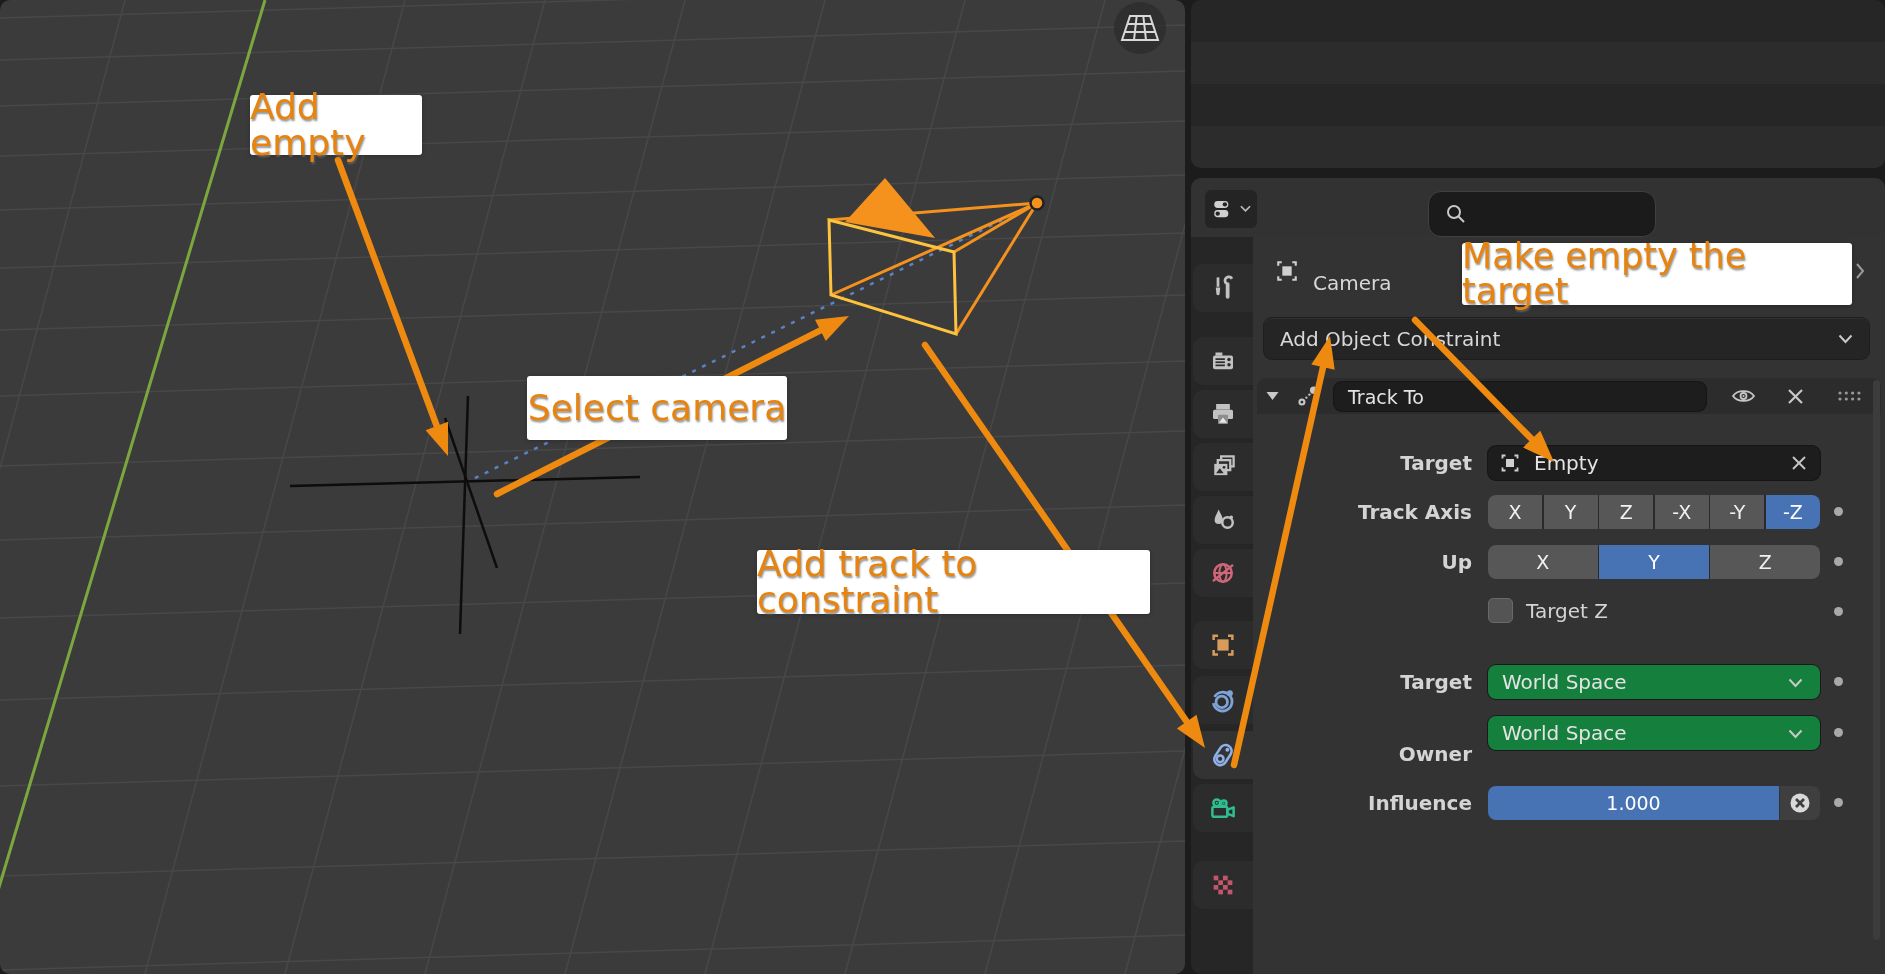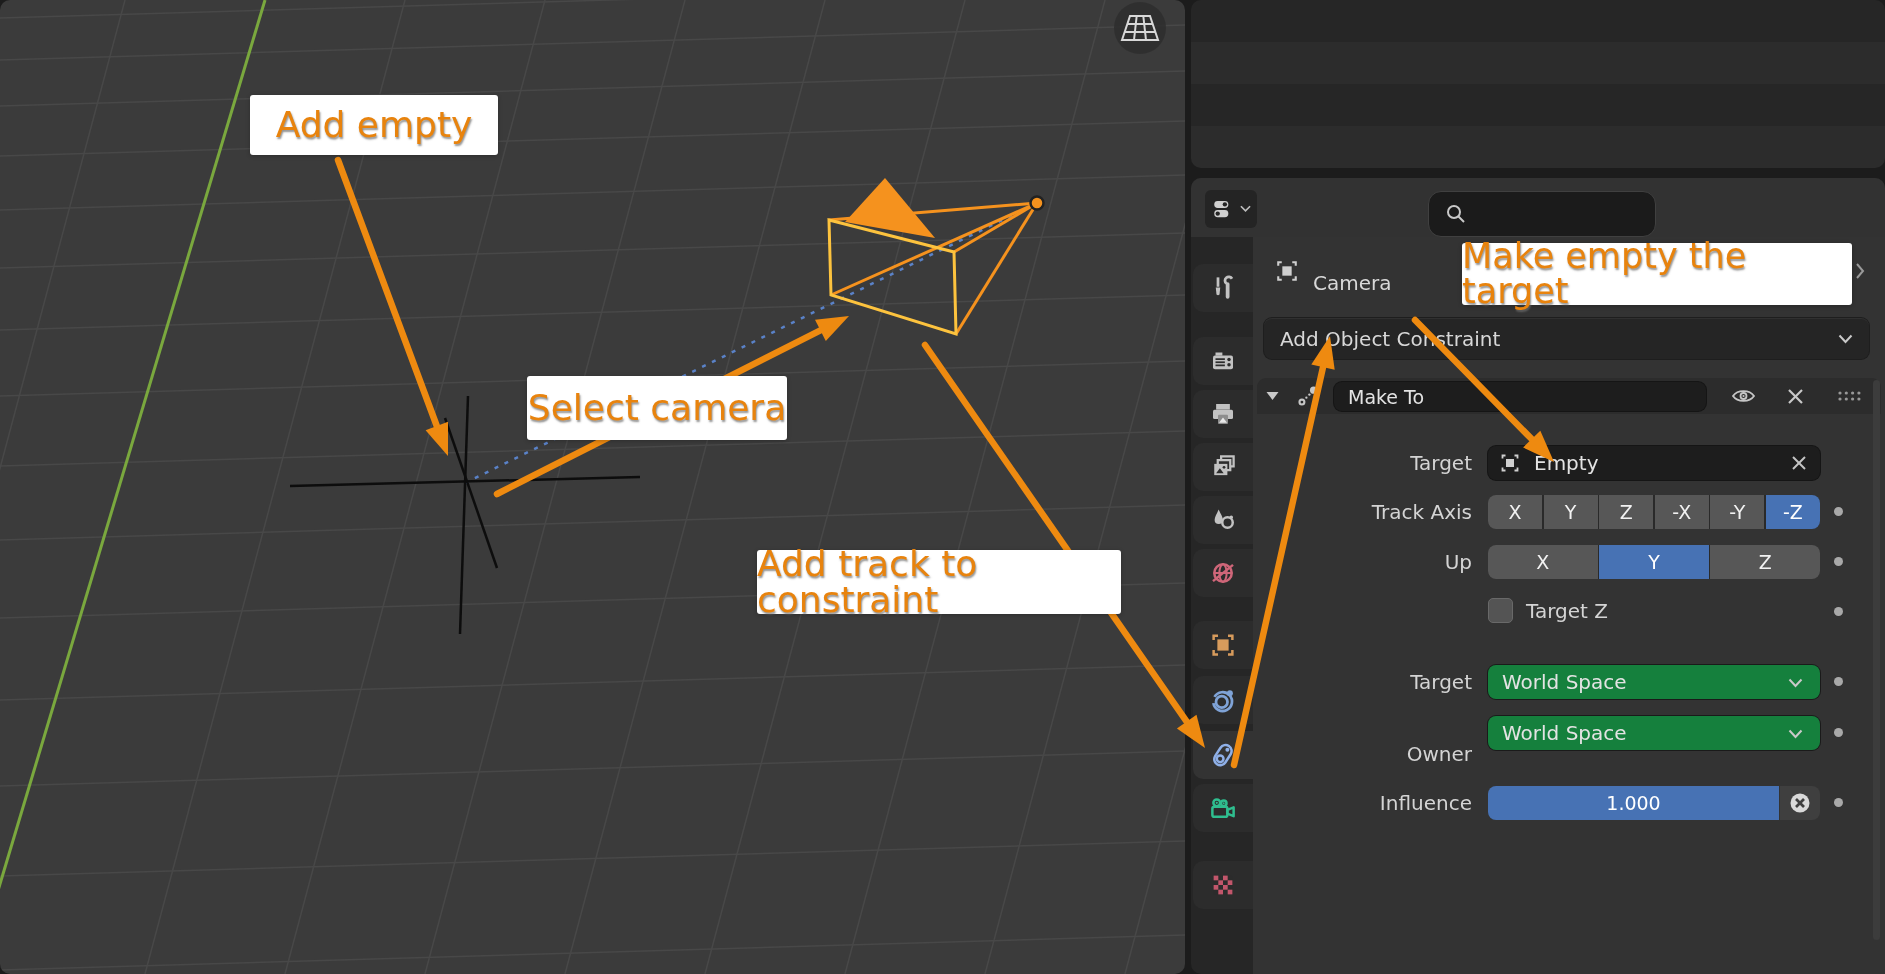--- a/index.html
+++ b/index.html
@@ -30,21 +30,21 @@
   .tab.active{background:#333333;}
   .tab svg{width:30px;height:30px;}
 
   
   #crumb-text{color:#d8d8d8;font-size:20px;margin-top:11px;}
 
   
   .btn-dark{background:#252525;border-radius:8px;box-shadow:inset 0 1px 0 rgba(255,255,255,.05),0 0 0 1px #1e1e1e;}
   .panel-header{background:#2c2c2c;border-radius:9px 9px 0 0;}
   .field{background:#1d1d1d;border-radius:8px;box-shadow:0 0 0 1px #151515;}
-  .rowlabel{color:#d4d4d4;font-size:20px;text-align:right;height:28px;line-height:28px;}
+  .rowlabel{color:#d4d4d4;font-size:20px;text-align:right;height:28px;line-height:28px;font-weight:bold;}
   .fieldtext{color:#e3e3e3;font-size:20px;}
   .seg-wrap{display:flex;gap:1.5px;background:#2a2a2a;border-radius:8px;overflow:hidden;}
   .seg{flex:1;background:#575757;color:#f2f2f2;font-size:19px;display:flex;align-items:center;justify-content:center;}
   .seg.sel{background:#4772b4;color:#ffffff;}
   .drop{background:#15803d;border-radius:8px;box-shadow:0 0 0 1px #1a1a1a;display:flex;align-items:center;}
   .kdot{width:9px;height:9px;border-radius:50%;background:#a9a9a9;}
   .checkbox{background:#545454;border:1px solid #696969;border-radius:5px;box-sizing:border-box;}
   #influence-slider{background:#4772b4;border-radius:8px 0 0 8px;display:flex;align-items:center;justify-content:center;
     color:#fff;font-size:19px;}
   #influence-clear{background:#3f3f3f;border-radius:0 8px 8px 0;display:flex;align-items:center;justify-content:center;}
@@ -281,21 +281,21 @@
   <svg class="abs" style="left:1266px;top:391px" width="13" height="10" viewBox="0 0 13 10">
     <polygon points="0.5,1 12.5,1 6.5,9" fill="#c9c9c9"></polygon>
   </svg>
   <svg class="abs" style="left:1294px;top:382px" width="28" height="28" viewBox="0 0 24 24">
     <circle cx="16.8" cy="7" r="3.1" fill="#c6c6c6"></circle>
     <circle cx="6.8" cy="17.2" r="2.1" fill="none" stroke="#c6c6c6" stroke-width="1.8"></circle>
     <circle cx="10.6" cy="13.4" r="1" fill="#c6c6c6"></circle>
     <circle cx="13.2" cy="10.8" r="1" fill="#c6c6c6"></circle>
   </svg>
   <div class="field abs" style="left:1334px;top:382px;width:372px;height:29px;display:flex;align-items:center">
-    <span class="fieldtext" style="padding-left:14px;font-size:19px">Make To</span>
+    <span class="fieldtext" style="padding-left:14px;font-size:19px">Track To</span>
   </div>
   <svg class="abs" style="left:1730px;top:385px" width="27" height="22" viewBox="0 0 27 22">
     <path d="M3 11 C7.5 4.5 19.5 4.5 24 11 C19.5 17.5 7.5 17.5 3 11 Z" fill="none" stroke="#c6c6c6" stroke-width="1.8"></path>
     <circle cx="13.5" cy="11" r="3" fill="none" stroke="#c6c6c6" stroke-width="1.8"></circle>
     <circle cx="13.5" cy="11" r="1.1" fill="#c6c6c6"></circle>
   </svg>
   <svg class="abs" style="left:1787px;top:388px" width="17" height="17" viewBox="0 0 17 17">
     <line x1="2" y1="2" x2="15" y2="15" stroke="#c9c9c9" stroke-width="2.2"></line>
     <line x1="15" y1="2" x2="2" y2="15" stroke="#c9c9c9" stroke-width="2.2"></line>
   </svg>
@@ -398,18 +398,18 @@
     </g>
     <g fill="#ee8a10">
       <polygon points="448,456 425.6,430.2 448,421.8"></polygon>
       <polygon points="849,316 825.8,341.1 815,319.7"></polygon>
       <polygon points="1205,748 1176.9,728.6 1196.5,714.8"></polygon>
       <polygon points="1330,336 1334.7,369.8 1311.3,364.6"></polygon>
       <polygon points="1554,462 1523.1,447.5 1540.3,430.7"></polygon>
     </g>
   </svg>
 
-  <div class="vlabel abs" style="left:250px;top:95px;width:248px;height:60px">Add empty</div>
+  <div class="vlabel abs" style="left:250px;top:95px;width:172px;height:60px">Add empty</div>
   <div class="vlabel abs" style="left:527px;top:376px;width:260px;height:64px">Select camera</div>
-  <div class="vlabel abs" style="left:757px;top:550px;width:364px;height:64px">Add track to constraint</div>
+  <div class="vlabel abs" style="left:757px;top:550px;width:393px;height:64px">Add track to constraint</div>
   <div class="vlabel abs" style="left:1462px;top:243px;width:390px;height:62px;font-size:35px">Make empty the target</div>
 
 </div>
 
 </body></html>

